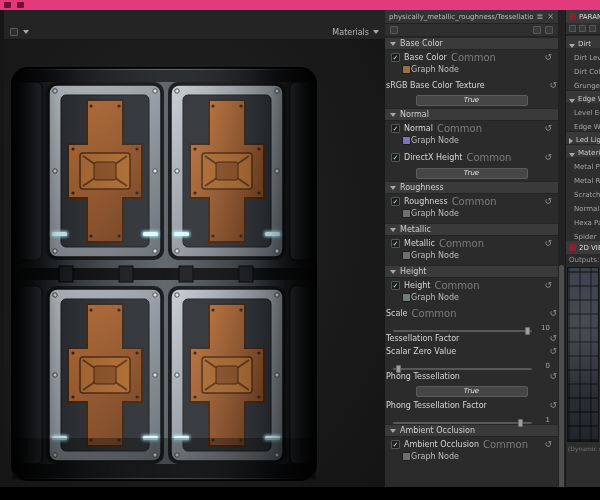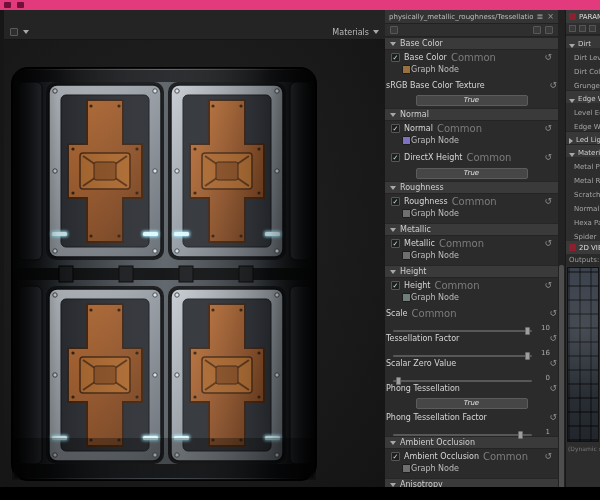--- a/index.html
+++ b/index.html
@@ -302,26 +302,20 @@
       <div class="track">
           <div class="handle" style="left:95%"></div>
         </div>
       <span class="sval">10</span>
     </div>
 
     <div class="lbl-row">
       <span class="pname">Tessellation Factor</span>
       <span class="reset">↺</span>
     </div>
-    <div class="slider-row">
-      <div class="track">
-          <div class="handle" style="left:95%"></div>
-        </div>
-      <span class="sval">16</span>
-    </div>
 
     <div class="lbl-row">
       <span class="pname">Scalar Zero Value</span>
       <span class="reset">↺</span>
     </div>
     <div class="slider-row">
       <div class="track">
           <div class="handle" style="left:2%"></div>
         </div>
       <span class="sval">0</span>
@@ -354,24 +348,20 @@
       <div class="checkbox">✓</div>
       <span class="pname">Ambient Occlusion</span>
       <span class="ptag">Common</span>
       <span class="reset">↺</span>
     </div>
     <div class="graph-row">
       <div class="node-ic" style="background:#6f6f6f"></div>
       <span class="gname">Graph Node</span>
     </div>
 
-    <div class="sec-h">
-      <div class="car-d"></div>
-      <span>Anisotropy</span>
-    </div>
   </div>
 
   <div class="scrollbar">
     <div class="scroll-handle"></div>
   </div>
 
   <div class="rp">
     <div class="rp-header">
       <div class="rp-red"></div>
       <span class="rp-title">PARAM</span>

